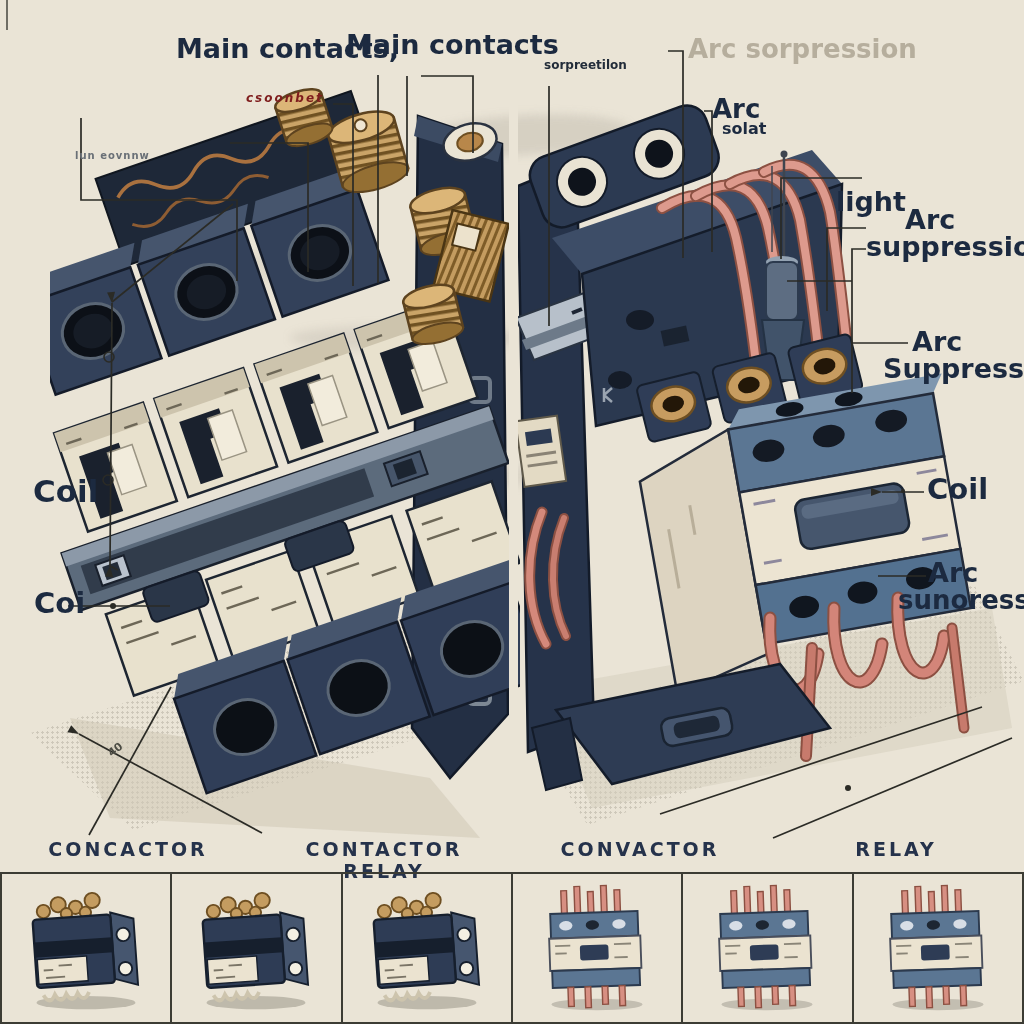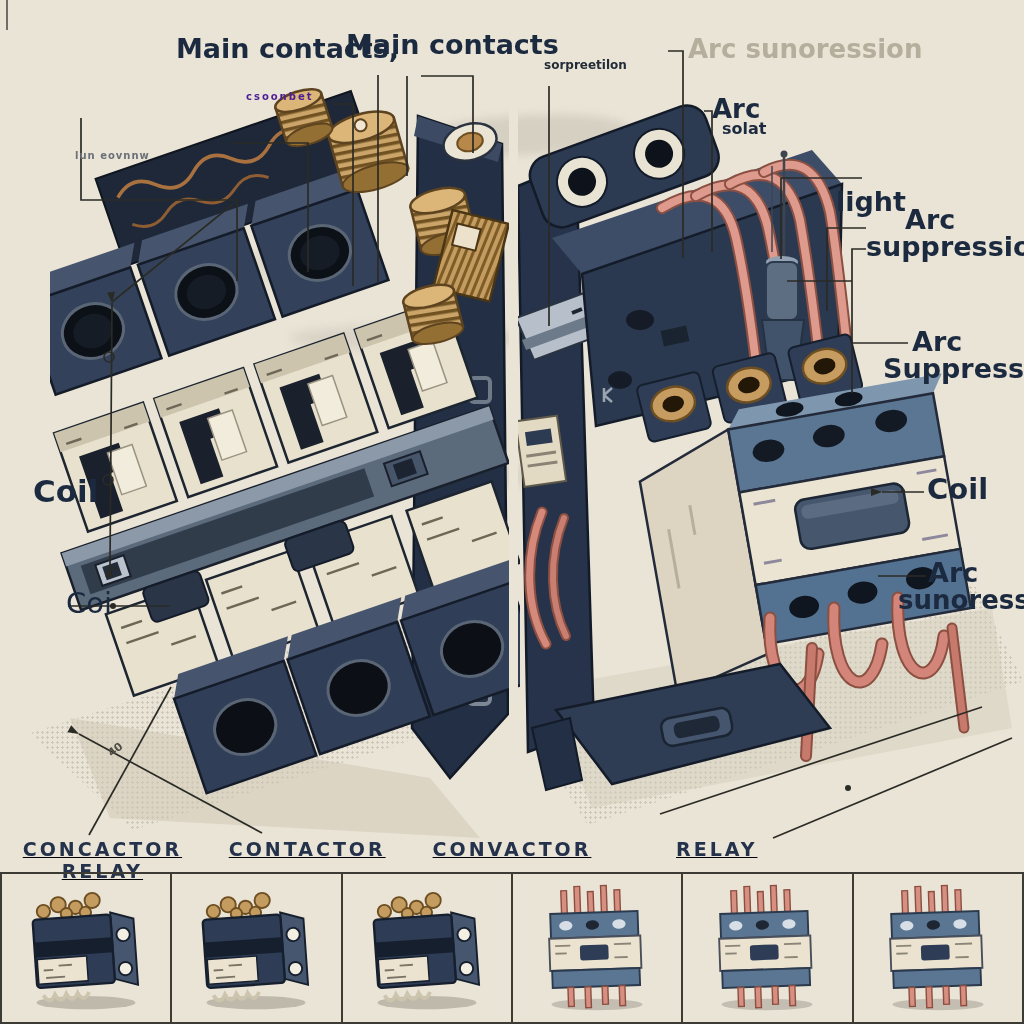--- a/index.html
+++ b/index.html
@@ -17,21 +17,21 @@
     clip-path:polygon(0% 55%,78% 0%,100% 45%,22% 100%);}
   #stipple-right{left:528px;top:585px;width:496px;height:240px;
     clip-path:polygon(0% 60%,90% 0%,100% 40%,12% 100%);}
   #left-device{position:absolute;left:50px;top:78px;width:470px;height:775px;}
   #right-device{position:absolute;left:512px;top:88px;width:512px;height:740px;}
   #divider{position:absolute;left:509px;top:58px;width:9px;height:780px;background:var(--paper);}
   #leader-svg{position:absolute;left:0;top:0;width:1024px;height:1024px;pointer-events:none;}
   #annotation-layer{position:absolute;left:0;top:0;width:1024px;height:1024px;pointer-events:none;}
   .ann{position:absolute;color:var(--ink);white-space:pre;line-height:1.05;transform-origin:left top;}
   #caption-row{position:absolute;left:0;top:838px;width:1024px;height:34px;
-    display:grid;grid-template-columns:repeat(5,1fr);align-items:center;text-decoration:underline;}
+    display:grid;grid-template-columns:repeat(4,1fr);align-items:center;}
   .caption{text-align:center;font-weight:700;font-size:19px;letter-spacing:3px;color:#25324b;}
   #thumb-strip{position:absolute;left:0;top:872px;width:1024px;height:152px;
     display:grid;grid-template-columns:repeat(6,1fr);
     border-top:2px solid #3c3c34;border-bottom:2px solid #3c3c34;
     border-left:2px solid #3c3c34;box-sizing:border-box;}
   .thumb-cell{border-right:2px solid #3c3c34;display:flex;align-items:center;justify-content:center;overflow:hidden;}
   #frame-tick{position:absolute;left:6px;top:0;width:2px;height:30px;background:#3a3a33;opacity:.7;}
 </style>
 </head>
 <body>
@@ -327,25 +327,25 @@
       <polygon points="0,0 11,4 11,-4" transform="translate(79,734) rotate(208)" fill="#2b2b26"></polygon>
       <polygon points="0,0 11,4 11,-4" transform="translate(882,492) rotate(180)" fill="#2b2b26"></polygon>
       <polygon points="0,0 11,4 11,-4" transform="translate(110,566) rotate(95)" fill="#2b2b26"></polygon>
       <polygon points="0,0 11,4 11,-4" transform="translate(112,303) rotate(265)" fill="#2b2b26"></polygon>
     </svg>
 
   <div id="annotation-layer">
       <div class="ann" style="left: 346px; top: 31px; font-size: 27px; font-weight: 600;">Main contacts</div>
       <div class="ann" style="left: 176px; top: 35px; font-size: 27px; font-weight: 600;">Main contacts,</div>
       <div class="ann" style="left: 75px; top: 103px; font-size: 10px; font-weight: 600; color: rgb(106, 112, 119); letter-spacing: 1px; margin-top: 48px;">lun eovnnw</div>
-      <div class="ann" style="left: 246px; top: 92px; font-size: 10px; font-weight: 700; color: #4c1d95; letter-spacing: 2px;">csoonbet</div>
+      <div class="ann" style="left: 246px; top: 92px; font-size: 12px; font-weight: 700; color: #7f1d1d; letter-spacing: 2px; font-style: italic;">csoonbet</div>
       <div class="ann" style="left: 33px; top: 475px; font-size: 31px; font-weight: 600;">Coil</div>
-      <div class="ann" style="left: 34px; top: 588px; font-size: 29px; font-weight: 400; margin-left: 32px;">Coi</div>
+      <div class="ann" style="left: 34px; top: 588px; font-size: 29px; font-weight: 700;">Coi</div>
       <div class="ann" style="left: 544px; top: 59px; font-size: 12px; font-weight: 700; color: rgb(34, 44, 57);">sorpreetilon</div>
-      <div class="ann" style="left: 688px; top: 36px; font-size: 26px; font-weight: 600; color: rgb(182, 174, 157);">Arc sunoression</div>
+      <div class="ann" style="left: 688px; top: 36px; font-size: 26px; font-weight: 600; color: rgb(182, 174, 157);">Arc sorpression</div>
       <div class="ann" style="left: 712px; top: 96px; font-size: 26px; font-weight: 600;">Arc</div>
       <div class="ann" style="left: 722px; top: 121px; font-size: 16px; font-weight: 600;">solat</div>
       <div class="ann" style="left: 812px; top: 188px; font-size: 27px; font-weight: 600; margin-left: 24px;">light</div>
       <div class="ann" style="left: 905px; top: 206px; font-size: 27px; font-weight: 600;">Arc</div>
       <div class="ann" style="left: 866px; top: 233px; font-size: 27px; font-weight: 600;">suppression</div>
       <div class="ann" style="left: 912px; top: 328px; font-size: 27px; font-weight: 600;">Arc</div>
       <div class="ann" style="left: 883px; top: 355px; font-size: 27px; font-weight: 600;">Suppression</div>
       <div class="ann" style="left: 927px; top: 474px; font-size: 29px; font-weight: 600;">Coil</div>
       <div class="ann" style="left: 928px; top: 559px; font-size: 27px; font-weight: 600;">Arc</div>
       <div class="ann" style="left: 898px; top: 587px; font-size: 26px; font-weight: 600;">sunoression</div>

